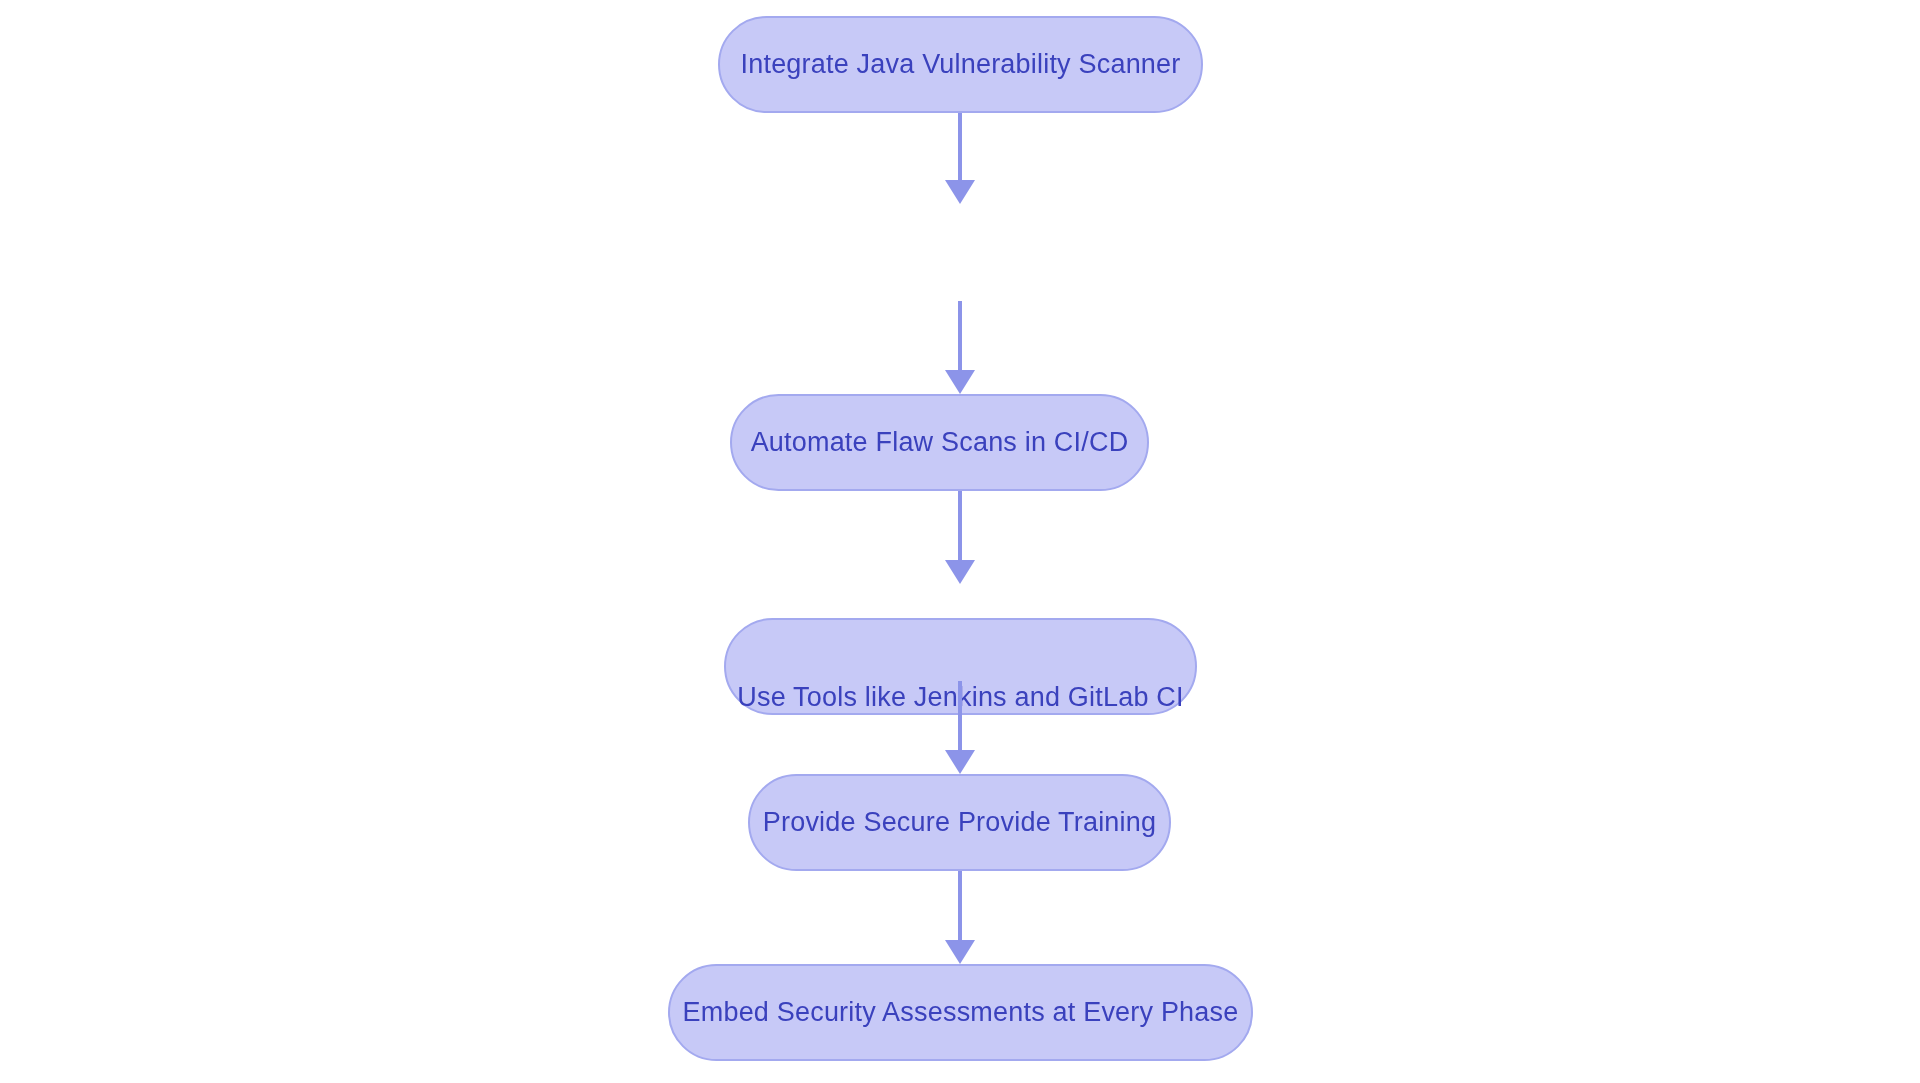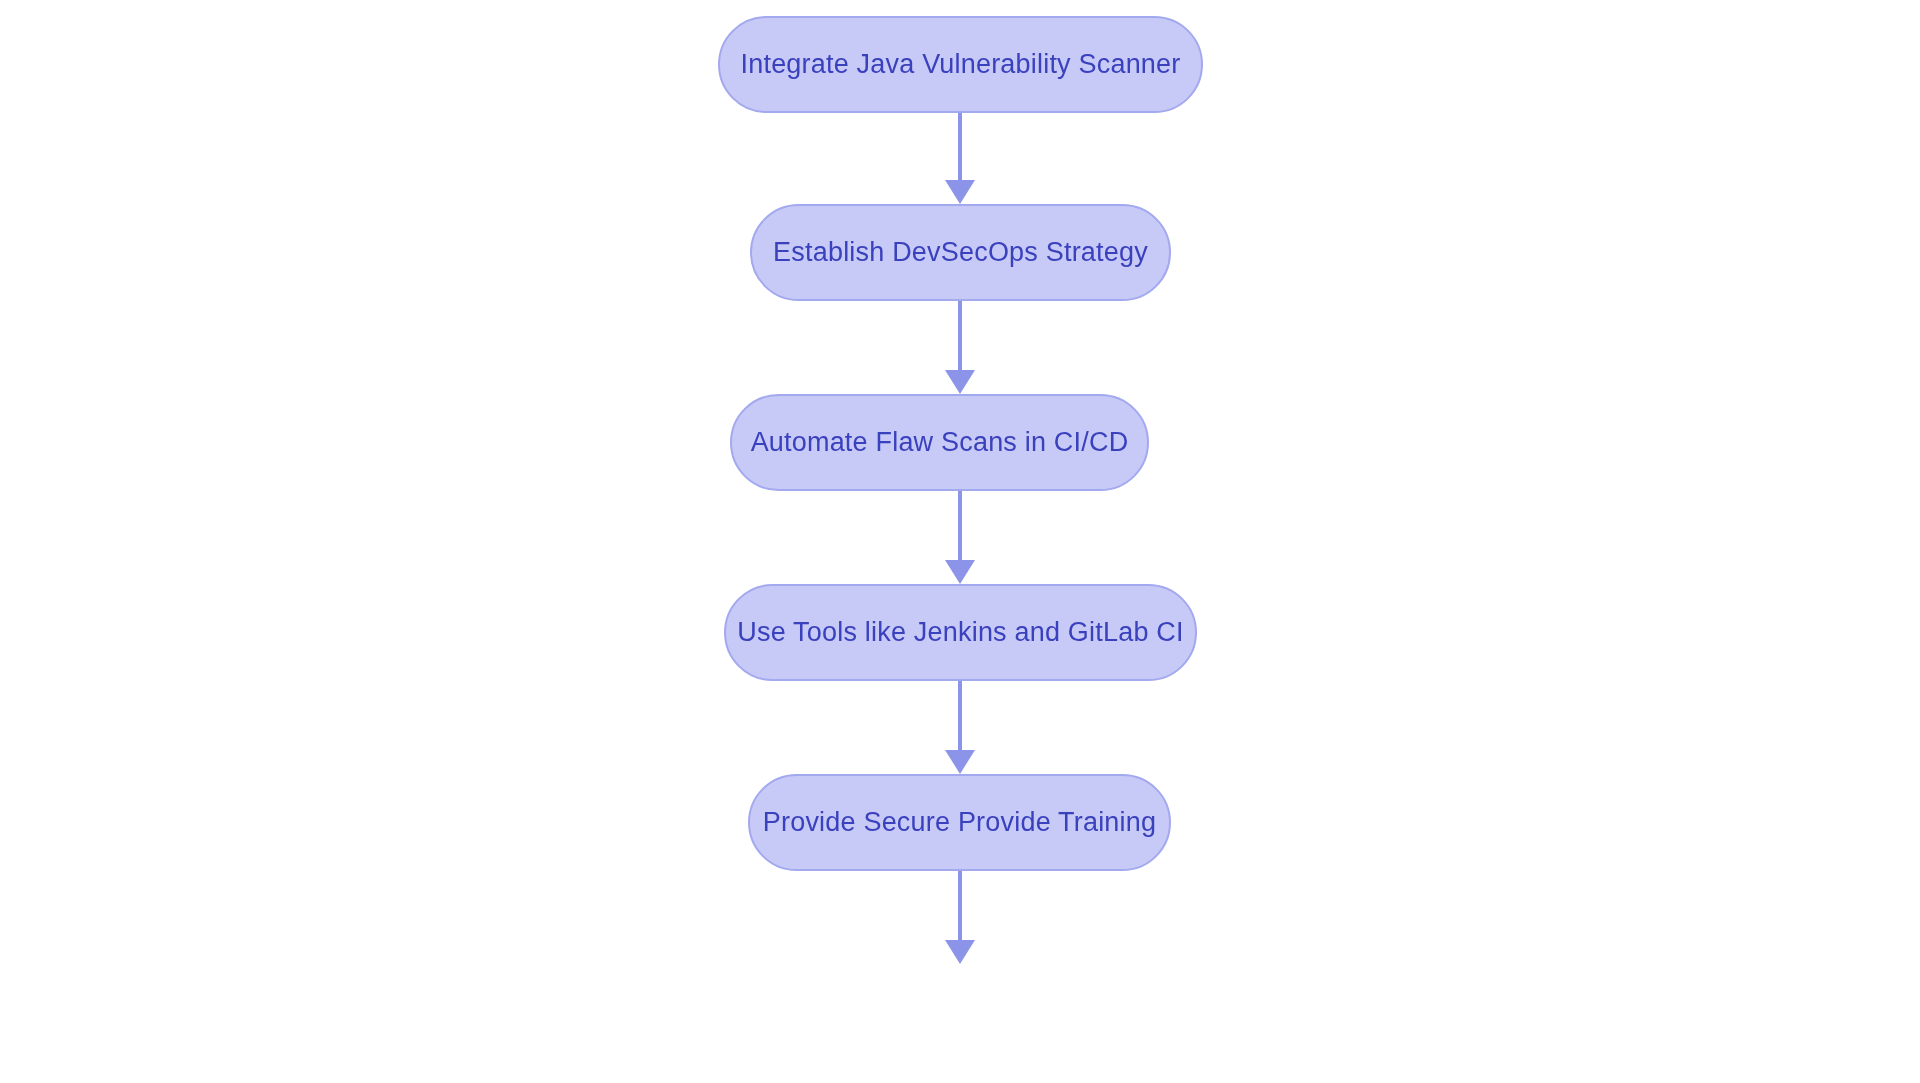--- a/index.html
+++ b/index.html
@@ -37,21 +37,21 @@
   .node .label {
     color: var(--label-text);
     font-size: 27px;
     letter-spacing: 0.2px;
     white-space: nowrap;
     text-align: center;
   }
   .node.n1 { left: 718px; top: 16px;  width: 485px; }
   .node.n2 { left: 750px; top: 204px; width: 421px; }
   .node.n3 { left: 730px; top: 394px; width: 419px; }
-  .node.n4 { left: 724px; top: 584px; width: 473px; }
+  .node.n4 { left: 724px; top: 618px; width: 473px; align-items: flex-end; }
   .node.n5 { left: 748px; top: 774px; width: 423px; }
   .node.n6 { left: 668px; top: 964px; width: 585px; }
 
   .arrow {
     position: absolute;
     left: 945px;          
     width: 30px;
     display: flex;
     flex-direction: column;
     align-items: center;
@@ -81,23 +81,20 @@
 
   <div class="node n1">
     <span class="label">Integrate Java Vulnerability Scanner</span>
   </div>
 
   <div class="arrow a1">
     <div class="stem"></div>
     <div class="head"></div>
   </div>
 
-  <div class="node n2">
-    <span class="label">Establish DevSecOps Strategy</span>
-  </div>
 
   <div class="arrow a2">
     <div class="stem"></div>
     <div class="head"></div>
   </div>
 
   <div class="node n3">
     <span class="label">Automate Flaw Scans in CI/CD</span>
   </div>
 
@@ -117,14 +114,17 @@
 
   <div class="node n5">
     <span class="label">Provide Secure Provide Training</span>
   </div>
 
   <div class="arrow a5">
     <div class="stem"></div>
     <div class="head"></div>
   </div>
 
+  <div class="node n6">
+    <span class="label">Embed Security Assessments at Every Phase</span>
+  </div>
 
 </div>
 
 </body></html>

